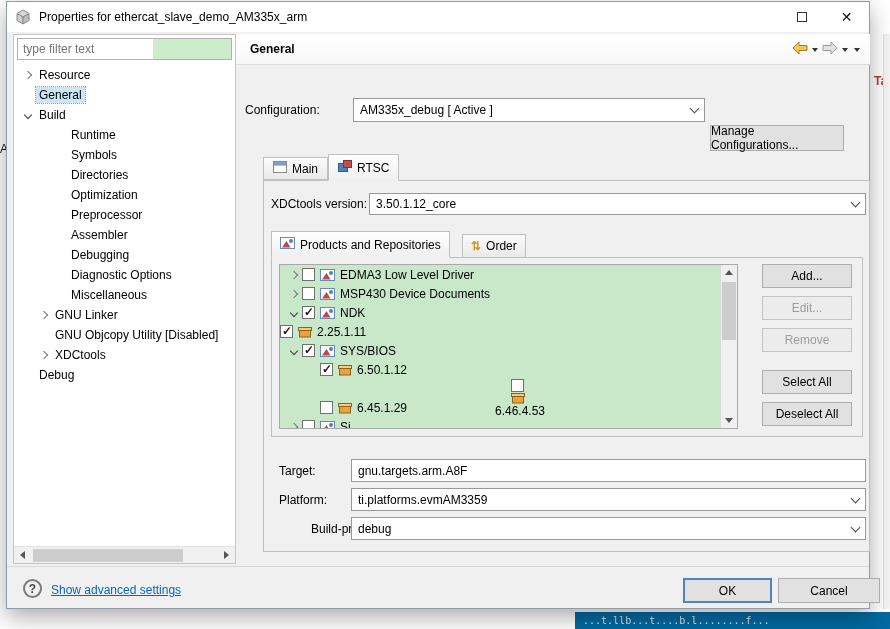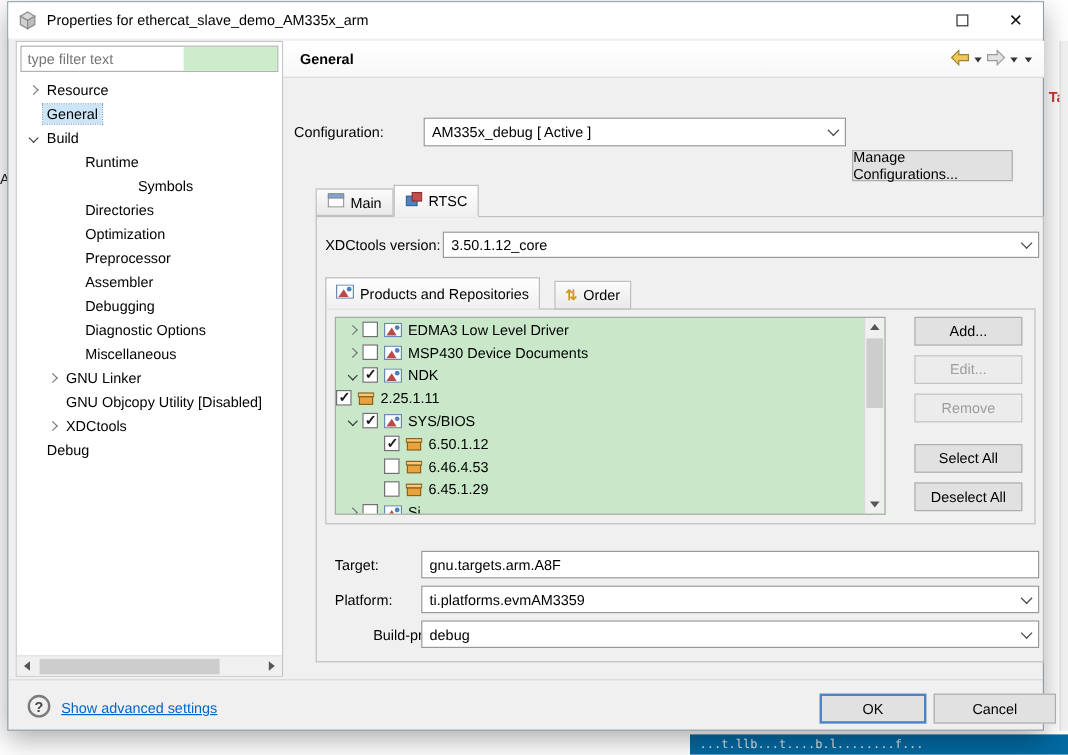--- a/index.html
+++ b/index.html
@@ -176,21 +176,21 @@
         <div class="trow" style="padding-left: 6px;">
           <span class="tw">
             <span class="chev down"></span>
           </span>
           <span class="tlabel">Build</span>
         </div>
         <div class="trow" style="padding-left: 38px;">
           <span class="tw"></span>
           <span class="tlabel">Runtime</span>
         </div>
-        <div class="trow" style="padding-left: 38px; margin-left: 44px;">
+        <div class="trow" style="padding-left: 38px;">
           <span class="tw"></span>
           <span class="tlabel">Symbols</span>
         </div>
         <div class="trow" style="padding-left: 38px;">
           <span class="tw"></span>
           <span class="tlabel">Directories</span>
         </div>
         <div class="trow" style="padding-left: 38px;">
           <span class="tw"></span>
           <span class="tlabel">Optimization</span>
@@ -392,21 +392,21 @@
         <div class="prow" style="padding-left: 40px;">
           <span class="cb checked"></span>
           <span class="picon">
             <svg width="14" height="12" viewBox="0 0 14 12">
               <rect x="1.5" y="4.5" width="11" height="6.5" fill="#e8a33d" stroke="#8d621c"></rect>
               <rect x="0.5" y="1.5" width="13" height="3" fill="#f6ca7a" stroke="#8d621c"></rect>
             </svg>
           </span>
           <span>6.50.1.12</span>
         </div>
-        <div class="prow" style="padding-left: 40px;">
+        <div class="prow" style="padding-left: 40px; flex-direction: column;">
           <span class="cb"></span>
           <span class="picon">
             <svg width="14" height="12" viewBox="0 0 14 12">
               <rect x="1.5" y="4.5" width="11" height="6.5" fill="#e8a33d" stroke="#8d621c"></rect>
               <rect x="0.5" y="1.5" width="13" height="3" fill="#f6ca7a" stroke="#8d621c"></rect>
             </svg>
           </span>
           <span>6.46.4.53</span>
         </div>
         <div class="prow" style="padding-left: 40px;">

